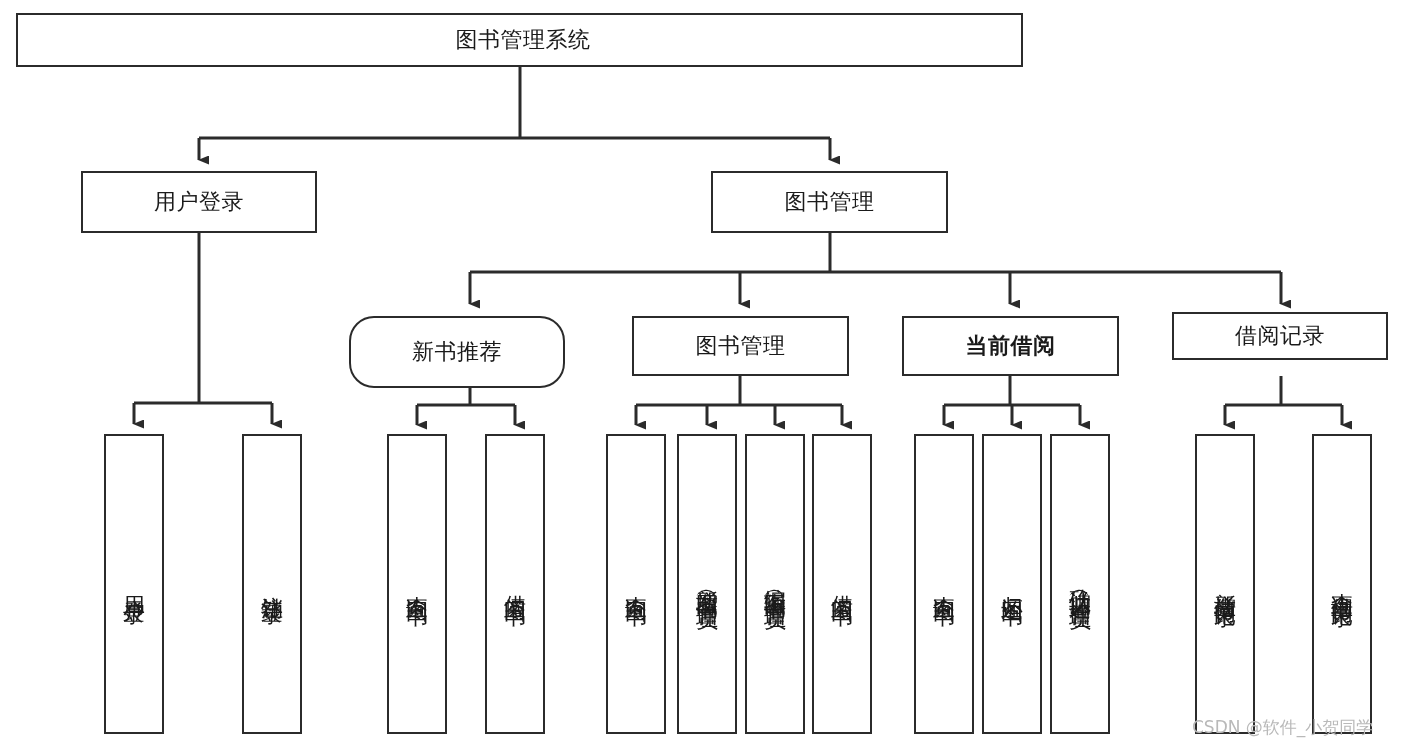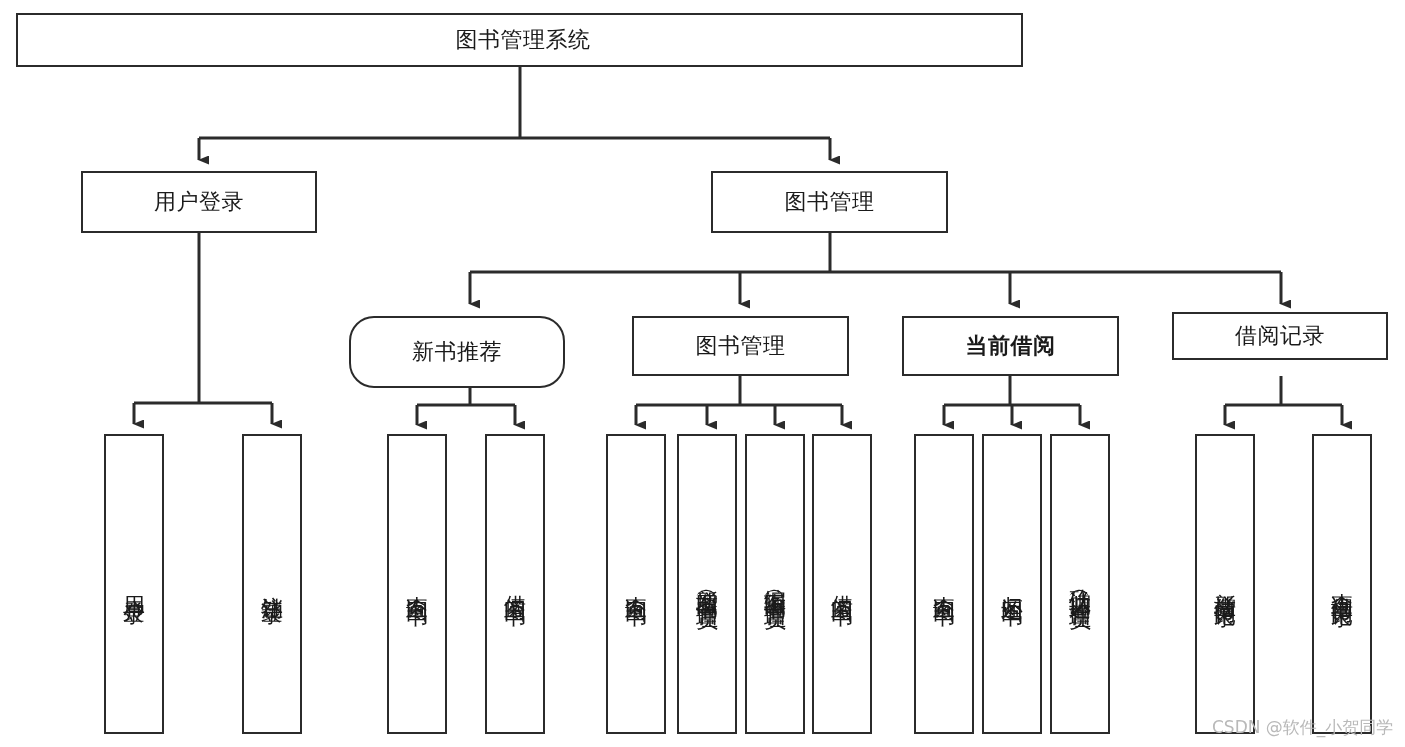--- a/index.html
+++ b/index.html
@@ -55,21 +55,20 @@
     letter-spacing: 3px;
     line-height: 1;
     white-space: nowrap;
   }
   .watermark {
     position: absolute;
     font-size: 17px;
     color: #b9b9b9;
     white-space: nowrap;
     user-select: none;
-    margin-left: 20px;
   }
 </style>
 </head>
 <body>
 
 <div id="diagram-root">
 
   <svg id="svg-layer" viewBox="0 0 1405 747" xmlns="http://www.w3.org/2000/svg">
     <defs>
       <marker id="arrowhead" markerWidth="9" markerHeight="11" refX="4.5" refY="10" orient="auto" markerUnits="userSpaceOnUse">

